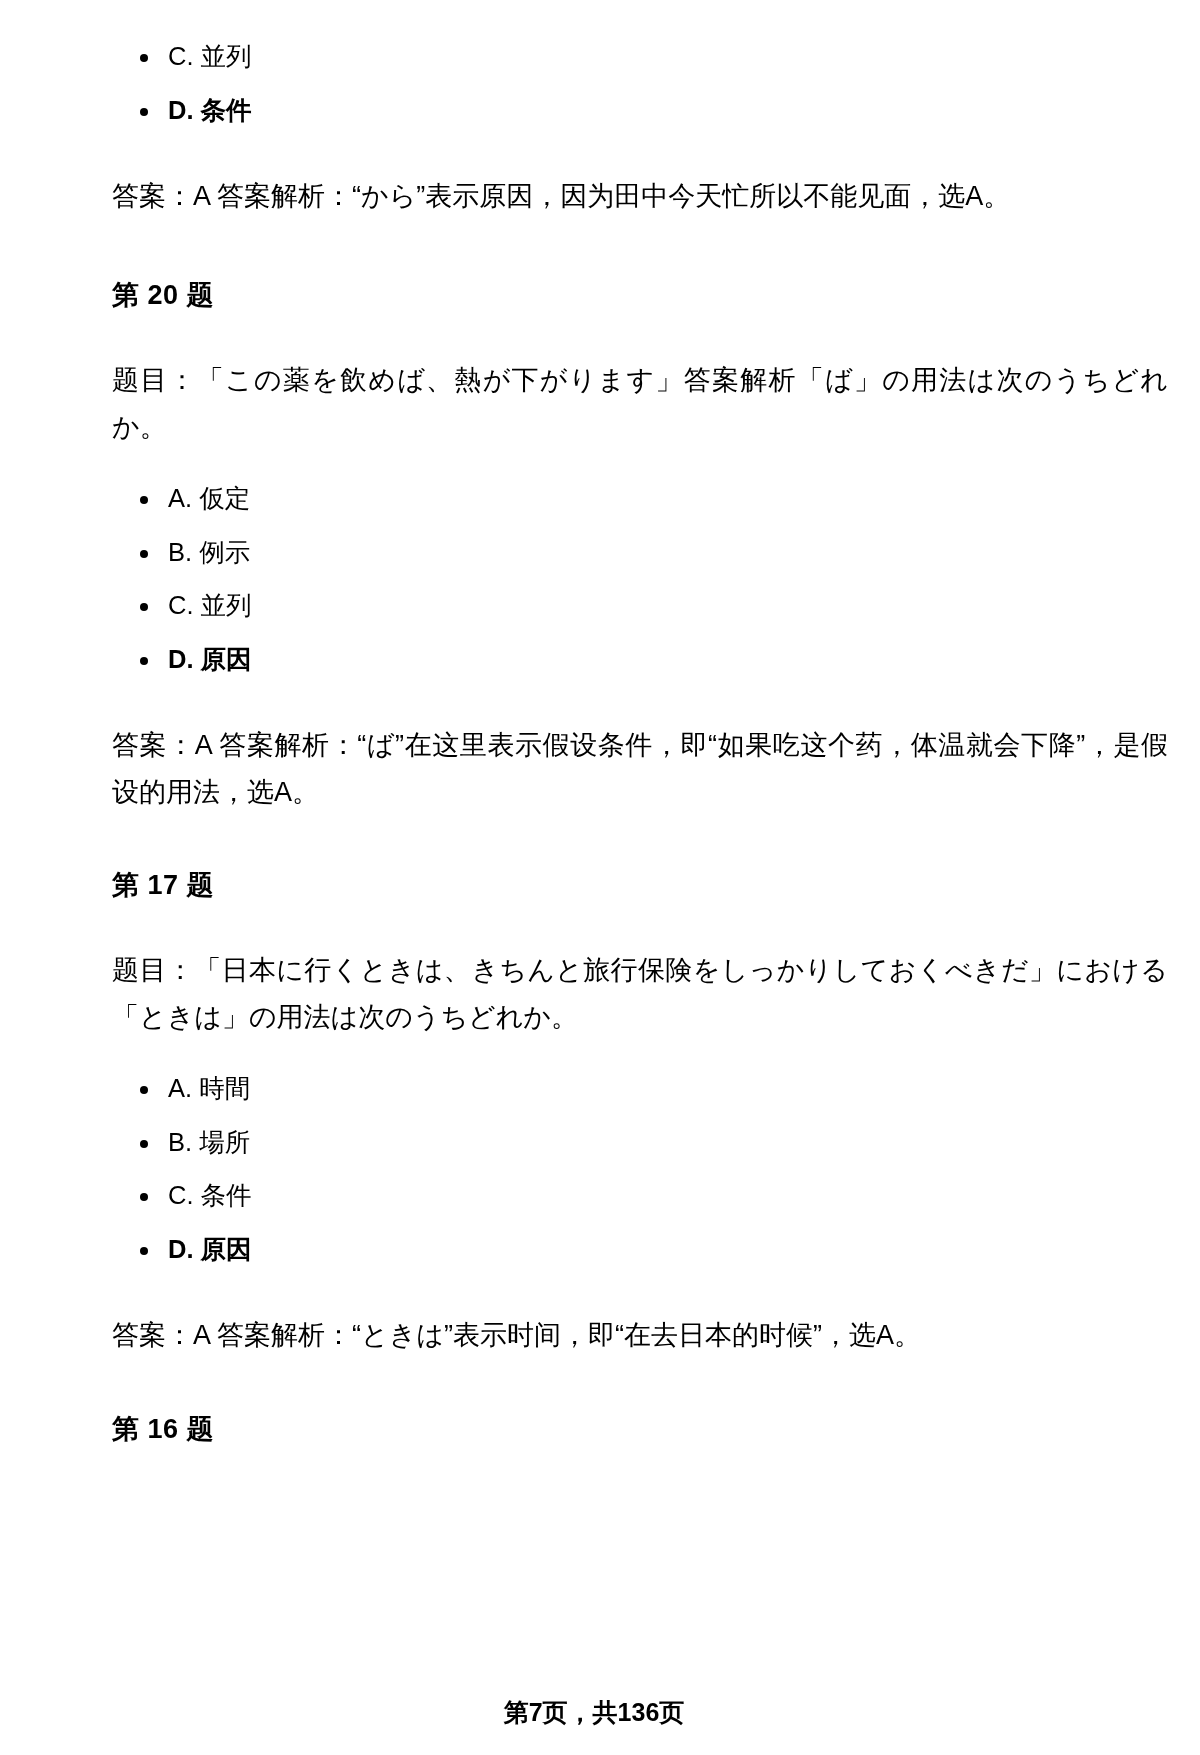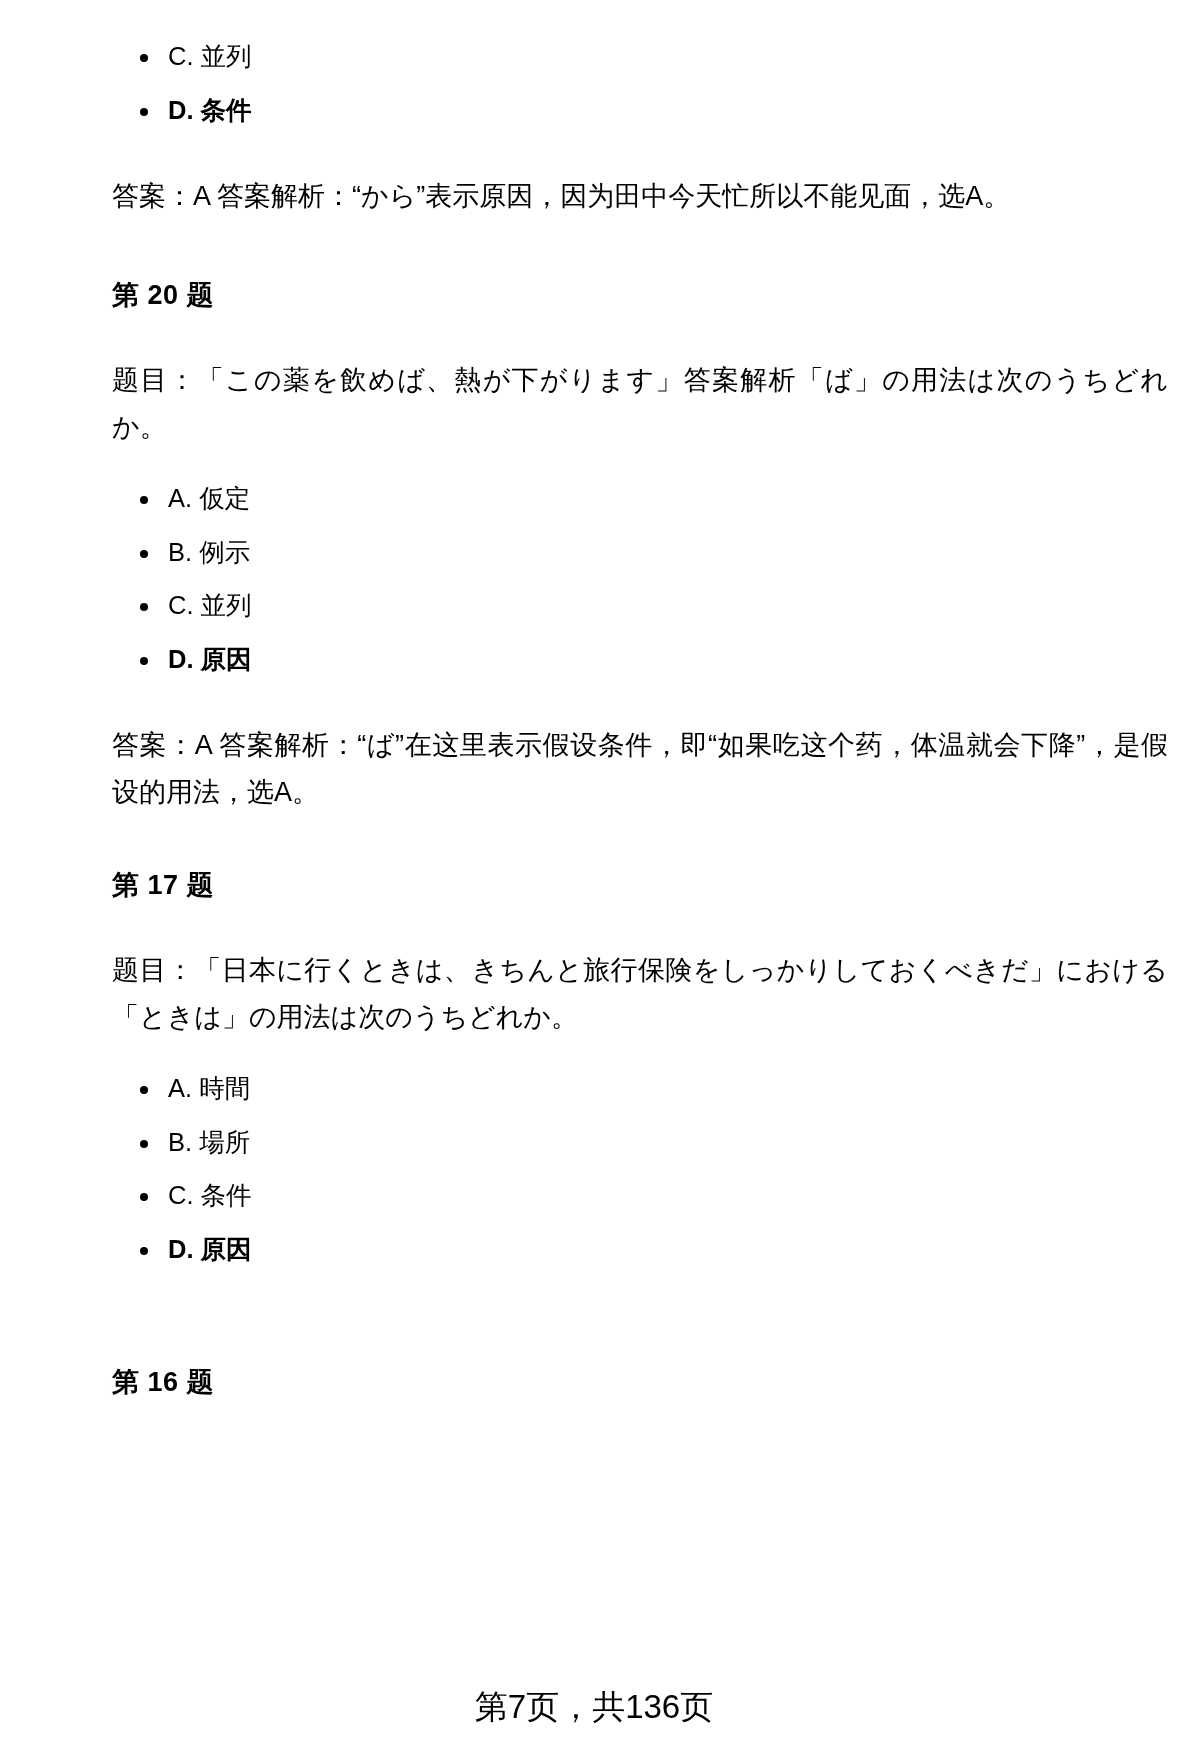--- a/index.html
+++ b/index.html
@@ -60,22 +60,23 @@
   .sp-title-before { height: 58px; }
   .sp-title-after { height: 44px; }
   .sp-before-opts { height: 36px; }
   .sp-after-answer { height: 52px; }
   .footer {
     position: absolute;
     left: 0;
     right: 0;
     bottom: 28px;
     text-align: center;
-    font-size: 33px;
+    font-size: 25px;
     line-height: 1.2;
+    font-weight: bold;
   }
 </style>
 </head>
 <body>
 
 <div class="page">
   <div class="content">
 
     <ul class="opts">
       <li><span class="opt-text">C. 並列</span></li>
@@ -119,20 +120,21 @@
 
     <ul class="opts">
       <li><span class="opt-text">A. 時間</span></li>
       <li><span class="opt-text">B. 場所</span></li>
       <li><span class="opt-text">C. 条件</span></li>
       <li><span class="opt-text">D. 原因</span></li>
     </ul>
 
     <div class="sp-answer-after-opts"></div>
 
+    <p class="para">答案：A 答案解析：“ときは”表示时间，即“在去日本的时候”，选A。</p>
 
     <div class="sp-after-answer"></div>
 
     <h2 class="qtitle">第 16 题</h2>
 
   </div>
 
   <div class="footer">第7页，共136页</div>
 </div>
 

